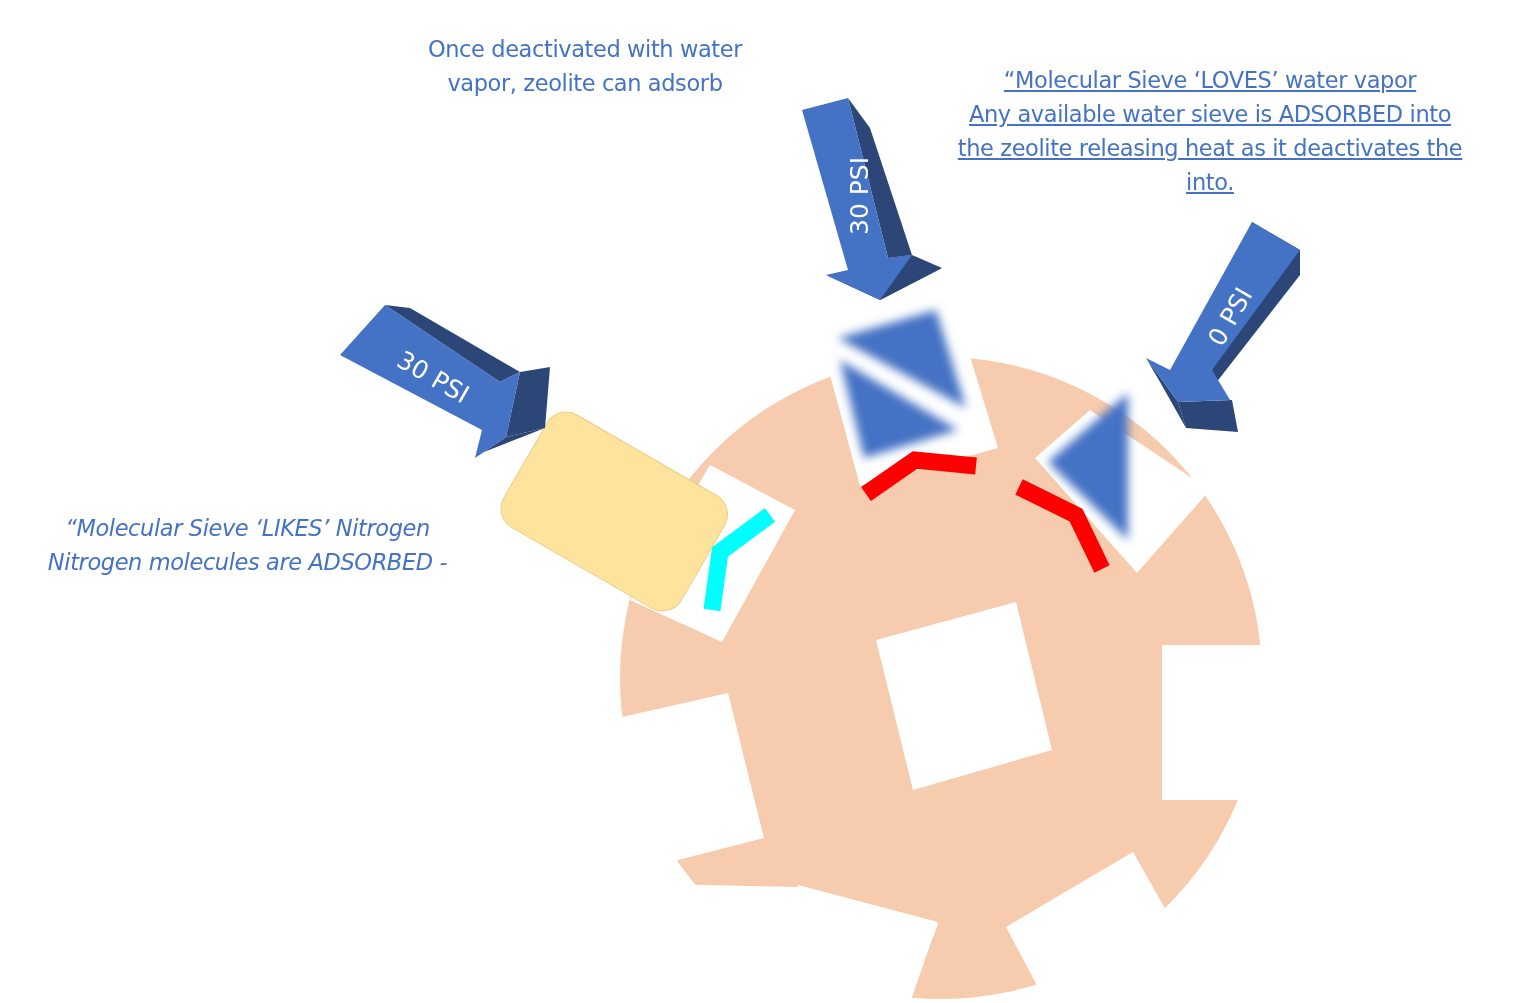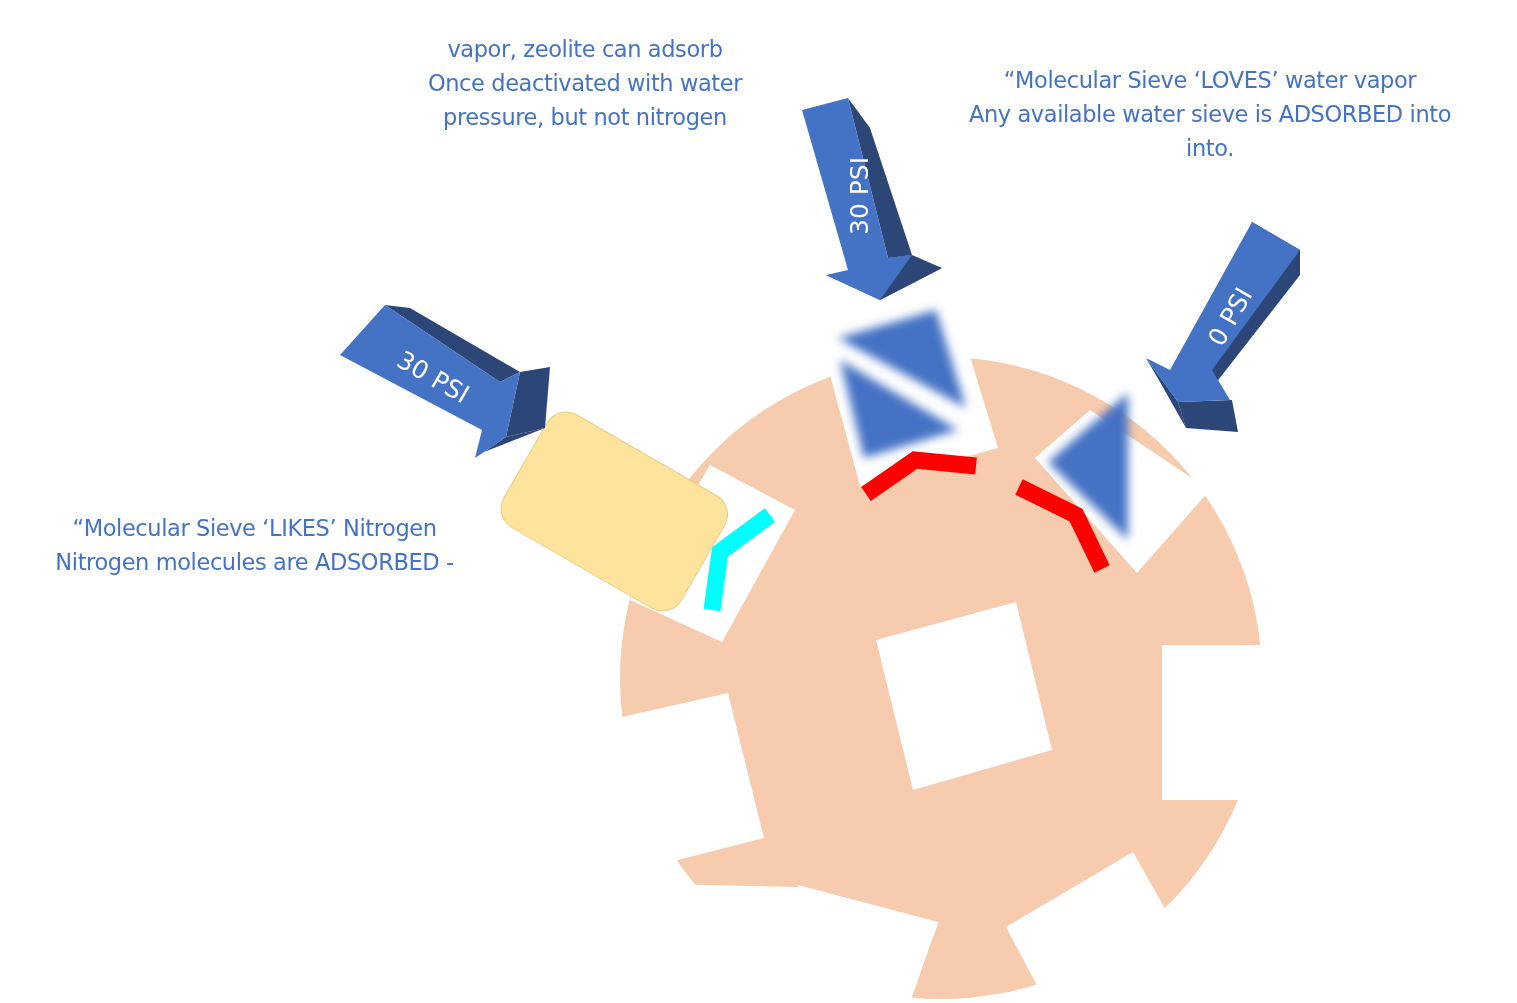--- a/index.html
+++ b/index.html
@@ -68,27 +68,27 @@
   <g>
     <polygon points="1252,222 1300,250 1300,275 1212,388 1212,370" fill="#2c4677"></polygon>
     <polygon points="1178,402 1232,400 1238,432 1186,428" fill="#2c4677"></polygon>
     <polygon points="1146,358 1178,402 1186,428 1160,382" fill="#2c4677"></polygon>
     <polygon points="1252,222 1300,250 1212,370 1230,400 1178,402 1146,358 1170,370" fill="#4472c4"></polygon>
     <text class="arrow-label" transform="translate(1222,348) rotate(-60)">0 PSI</text>
   </g>
 </svg>
 
 <div class="caption" style="left:410px; top:32px; width:350px;">
+  <div>Once deactivated with water</div>
   <div>vapor, zeolite can adsorb</div>
-  <div>Once deactivated with water</div>
-  <div>pressure, but not nitrogen</div>
 </div>
 
-<div class="caption" style="left:930px; top:63px; width:560px;">
+<div class="caption" style="left:930px; top:63px; width:560px;text-decoration:underline;">
   <div>“Molecular Sieve ‘LOVES’ water vapor</div>
   <div>Any available water sieve is ADSORBED into</div>
+  <div>the zeolite releasing heat as it deactivates the</div>
   <div>into.</div>
 </div>
 
-<div class="caption" style="left:7px; top:511px; width:495px;">
+<div class="caption" style="left:0px; top:511px; width:495px;font-style:italic;">
   <div>“Molecular Sieve ‘LIKES’ Nitrogen</div>
   <div>Nitrogen molecules are ADSORBED -</div>
 </div>
 
 </body></html>

